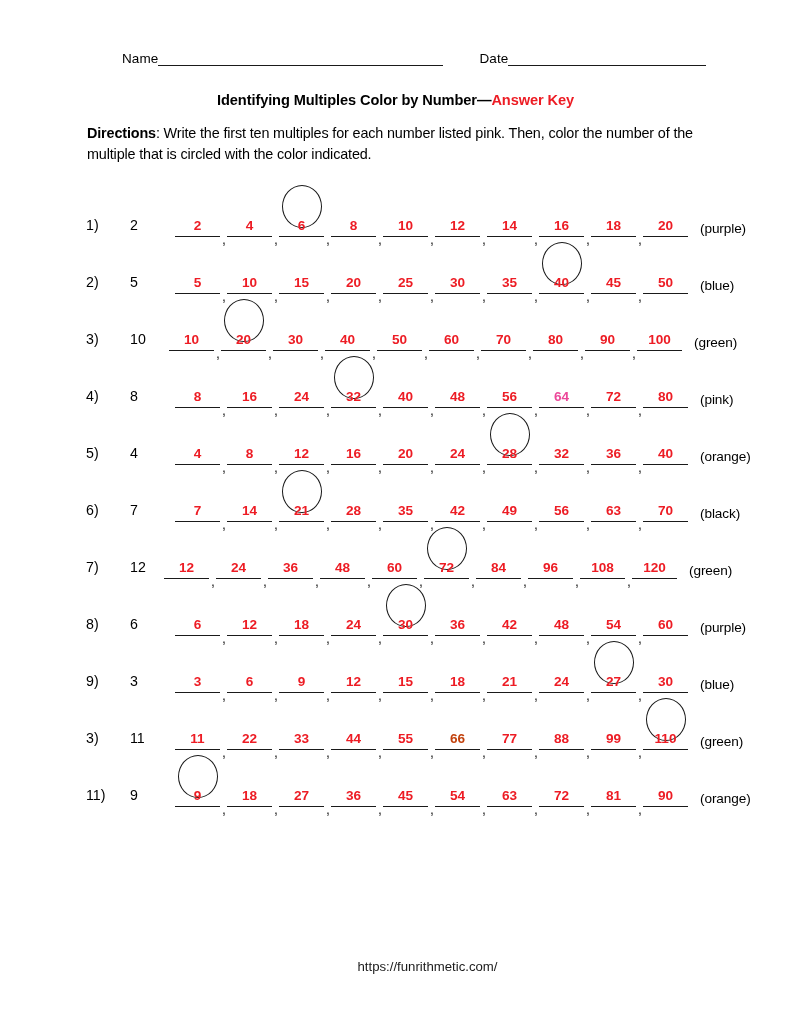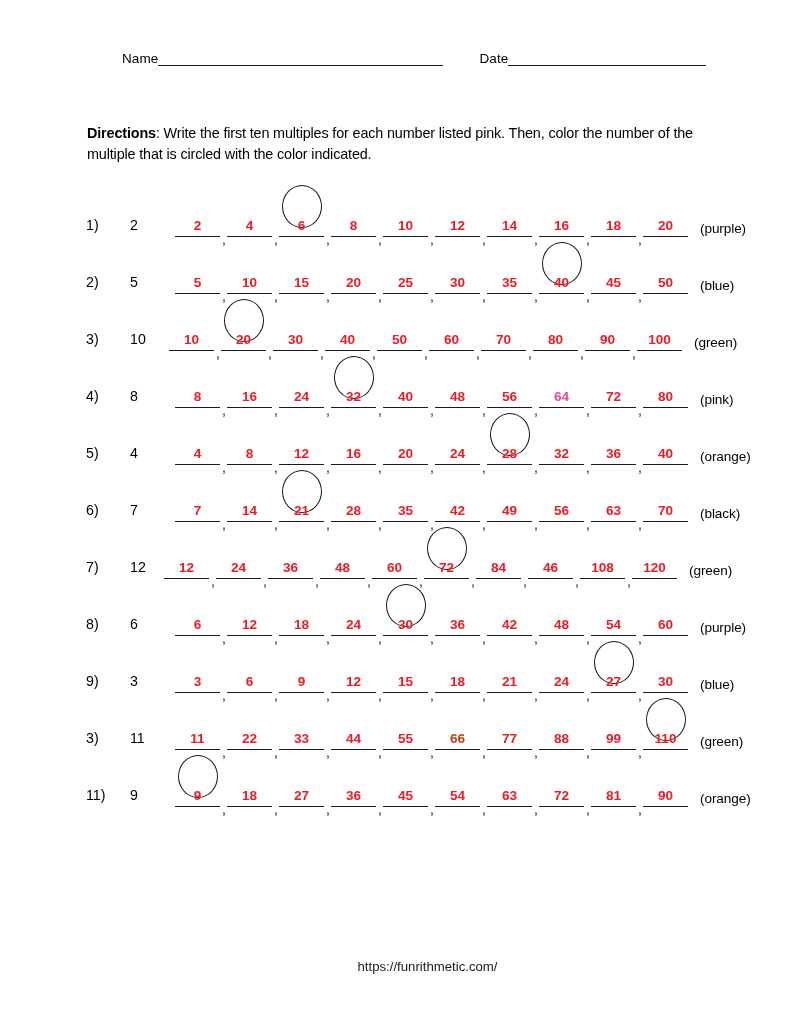--- a/index.html
+++ b/index.html
@@ -173,20 +173,23 @@
 
 <div class="page">
 
   <div class="namedate">
     <span class="nd-label">Name</span>
     <span class="nd-rule name"></span>
     <span class="nd-label">Date</span>
     <span class="nd-rule date"></span>
   </div>
 
+  <div class="title">
+    <span>Identifying Multiples Color by Number</span><span>—</span><span class="red">Answer Key</span>
+  </div>
 
   <div class="directions">
     <b>Directions</b><span>:</span><span> Write the first ten multiples for each number listed pink. Then, color the number of the multiple that is circled with the color indicated.</span>
   </div>
 
   <div class="rows" id="rows">
       <div class="row">
         <div class="row-index">1)</div>
         <div class="row-base">2</div>
         <div class="circle" style="left: 281.5px; bottom: 15px;"></div>
@@ -562,21 +565,21 @@
             <span class="val" style="color: rgb(237, 28, 36);">72</span>
             <span class="line"></span>
             <span class="comma">,</span>
           </div>
           <div class="blank">
             <span class="val" style="color: rgb(237, 28, 36);">84</span>
             <span class="line"></span>
             <span class="comma">,</span>
           </div>
           <div class="blank">
-            <span class="val" style="color: rgb(237, 28, 36);">46</span>
+            <span class="val" style="color: rgb(237, 28, 36);">96</span>
             <span class="line"></span>
             <span class="comma">,</span>
           </div>
           <div class="blank">
             <span class="val" style="color: rgb(237, 28, 36);">108</span>
             <span class="line"></span>
             <span class="comma">,</span>
           </div>
           <div class="blank">
             <span class="val" style="color: rgb(237, 28, 36);">120</span>

